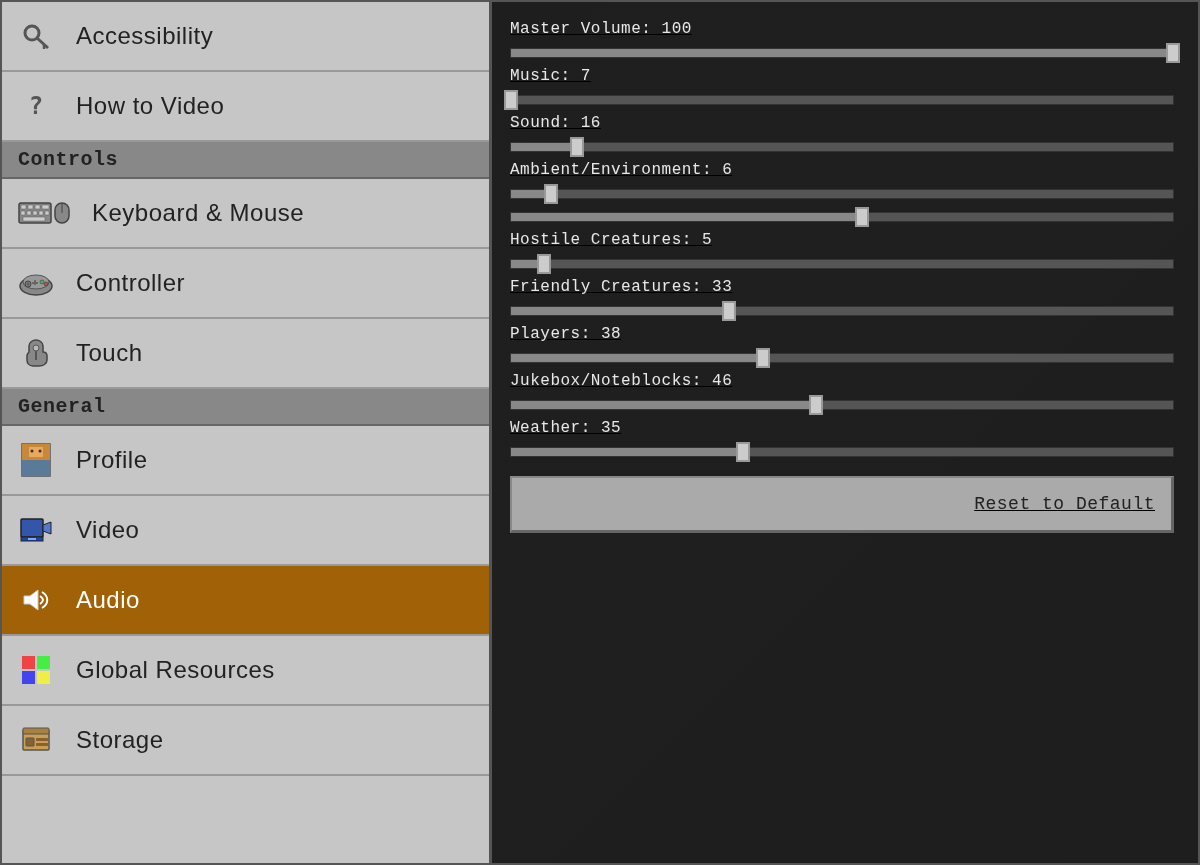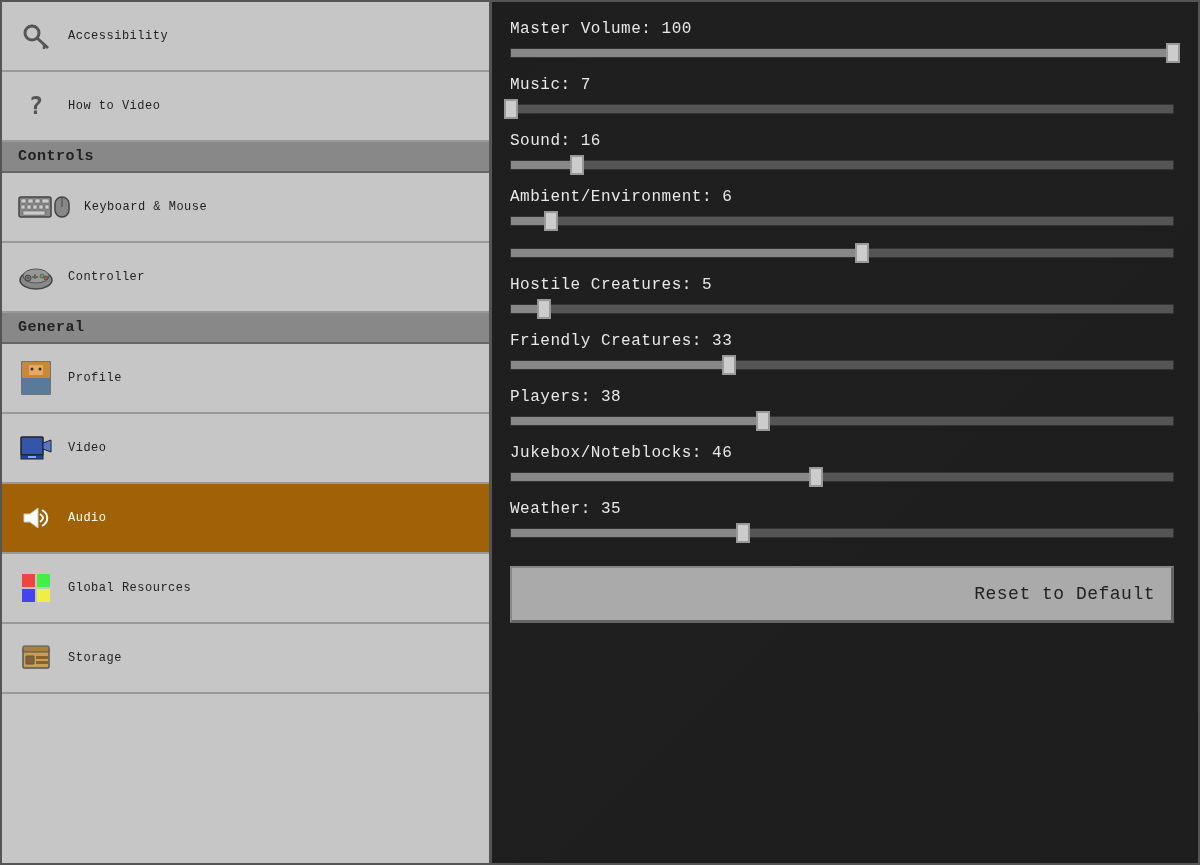--- a/index.html
+++ b/index.html
@@ -63,52 +63,54 @@
       color: white;
     }
 
     .sidebar-item.active .item-label {
       color: white;
     }
 
     .section-header {
       background: #888;
       padding: 6px 16px;
-      font-size: 15px;
+      font-size: 20px;
       font-weight: bold;
       color: #222;
       letter-spacing: 0.5px;
       border-bottom: 2px solid #666;
     }
 
     .item-label {
-      font-size: 12px;
+      font-size: 24px;
       color: #222;
-      font-family: Liberation Mono, monospace;
+      font-family: Liberation Sans, sans-serif;
       letter-spacing: 0.5px;
+      margin-left: 8px;
     }
 
     .icon-box {
       width: 36px;
       height: 36px;
       display: flex;
       align-items: center;
       justify-content: center;
       flex-shrink: 0;
     }
 
     
     .main-panel {
       flex: 1;
       background: rgba(30, 30, 30, 0.92);
       padding: 18px 24px 18px 18px;
       overflow-y: auto;
       display: flex;
       flex-direction: column;
-      gap: 14px;
+      gap: 5px;
+      text-decoration: underline;
     }
 
     .slider-row {
       display: flex;
       flex-direction: column;
       gap: 6px;
     }
 
     .slider-label {
       font-size: 16px;
@@ -225,20 +227,30 @@
           <circle cx="10" cy="14" r="3" fill="#777" stroke="#444" stroke-width="1"></circle>
           <circle cx="10" cy="14" r="1" fill="#555"></circle>
           <circle cx="24" cy="12" r="2" fill="#5a5" stroke="#333" stroke-width="0.5"></circle>
           <circle cx="28" cy="14" r="2" fill="#a55" stroke="#333" stroke-width="0.5"></circle>
           <rect x="16" y="10" width="2" height="5" rx="0.5" fill="#666"></rect>
           <rect x="14" y="12" width="6" height="2" rx="0.5" fill="#666"></rect>
         </svg>
         </div>
         <span class="item-label">Controller</span>
       </div>
+      <div class="sidebar-item">
+        <div class="icon-box">
+          <svg width="30" height="30" viewBox="0 0 30 30" fill="none" xmlns="http://www.w3.org/2000/svg">
+          <path d="M8 8 C8 4 12 2 15 2 C18 2 22 4 22 8 L22 14 C24 14 26 15 26 18 L26 22 C26 26 22 28 18 28 L12 28 C8 28 6 25 6 22 L6 18 C6 16 7 15 8 14 Z" fill="#888" stroke="#444" stroke-width="1.5"></path>
+          <circle cx="15" cy="10" r="3" fill="#bbb" stroke="#555" stroke-width="1"></circle>
+          <line x1="15" y1="13" x2="15" y2="22" stroke="#555" stroke-width="2"></line>
+        </svg>
+        </div>
+        <span class="item-label">Touch</span>
+      </div>
       <div class="section-header">General</div>
       <div class="sidebar-item">
         <div class="icon-box">
           <svg width="30" height="34" viewBox="0 0 30 34" fill="none" xmlns="http://www.w3.org/2000/svg">
           <rect x="1" y="1" width="28" height="32" stroke="#555" stroke-width="1.5"></rect>
           <rect x="1" y="1" width="28" height="16" fill="#c8883a"></rect>
           <rect x="1" y="17" width="28" height="16" fill="#5a7a9a"></rect>
           <rect x="8" y="4" width="14" height="10" fill="#e8a860"></rect>
           <circle cx="11" cy="8" r="1.5" fill="#333"></circle>
           <circle cx="19" cy="8" r="1.5" fill="#333"></circle>

